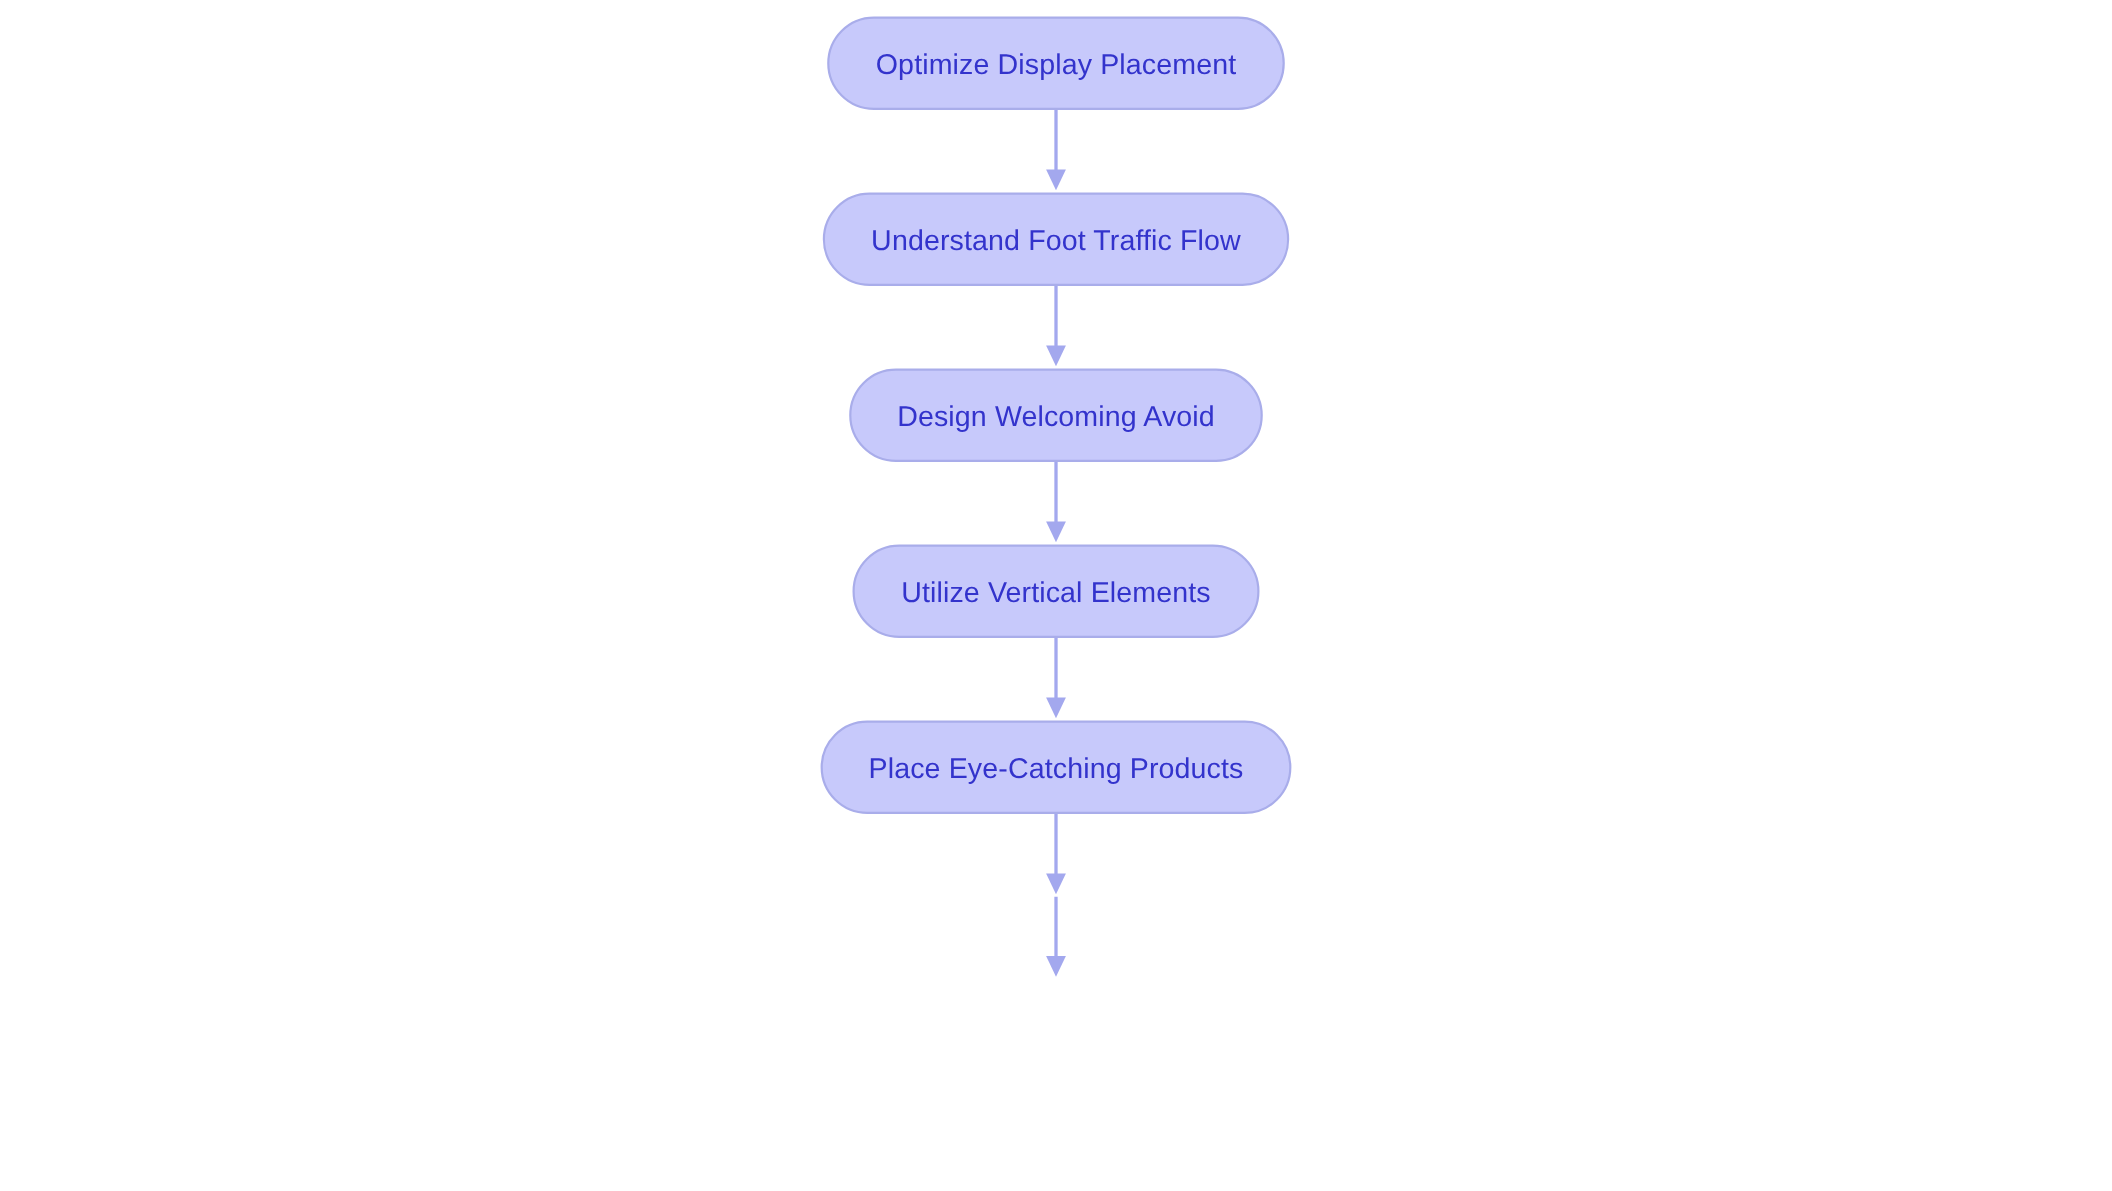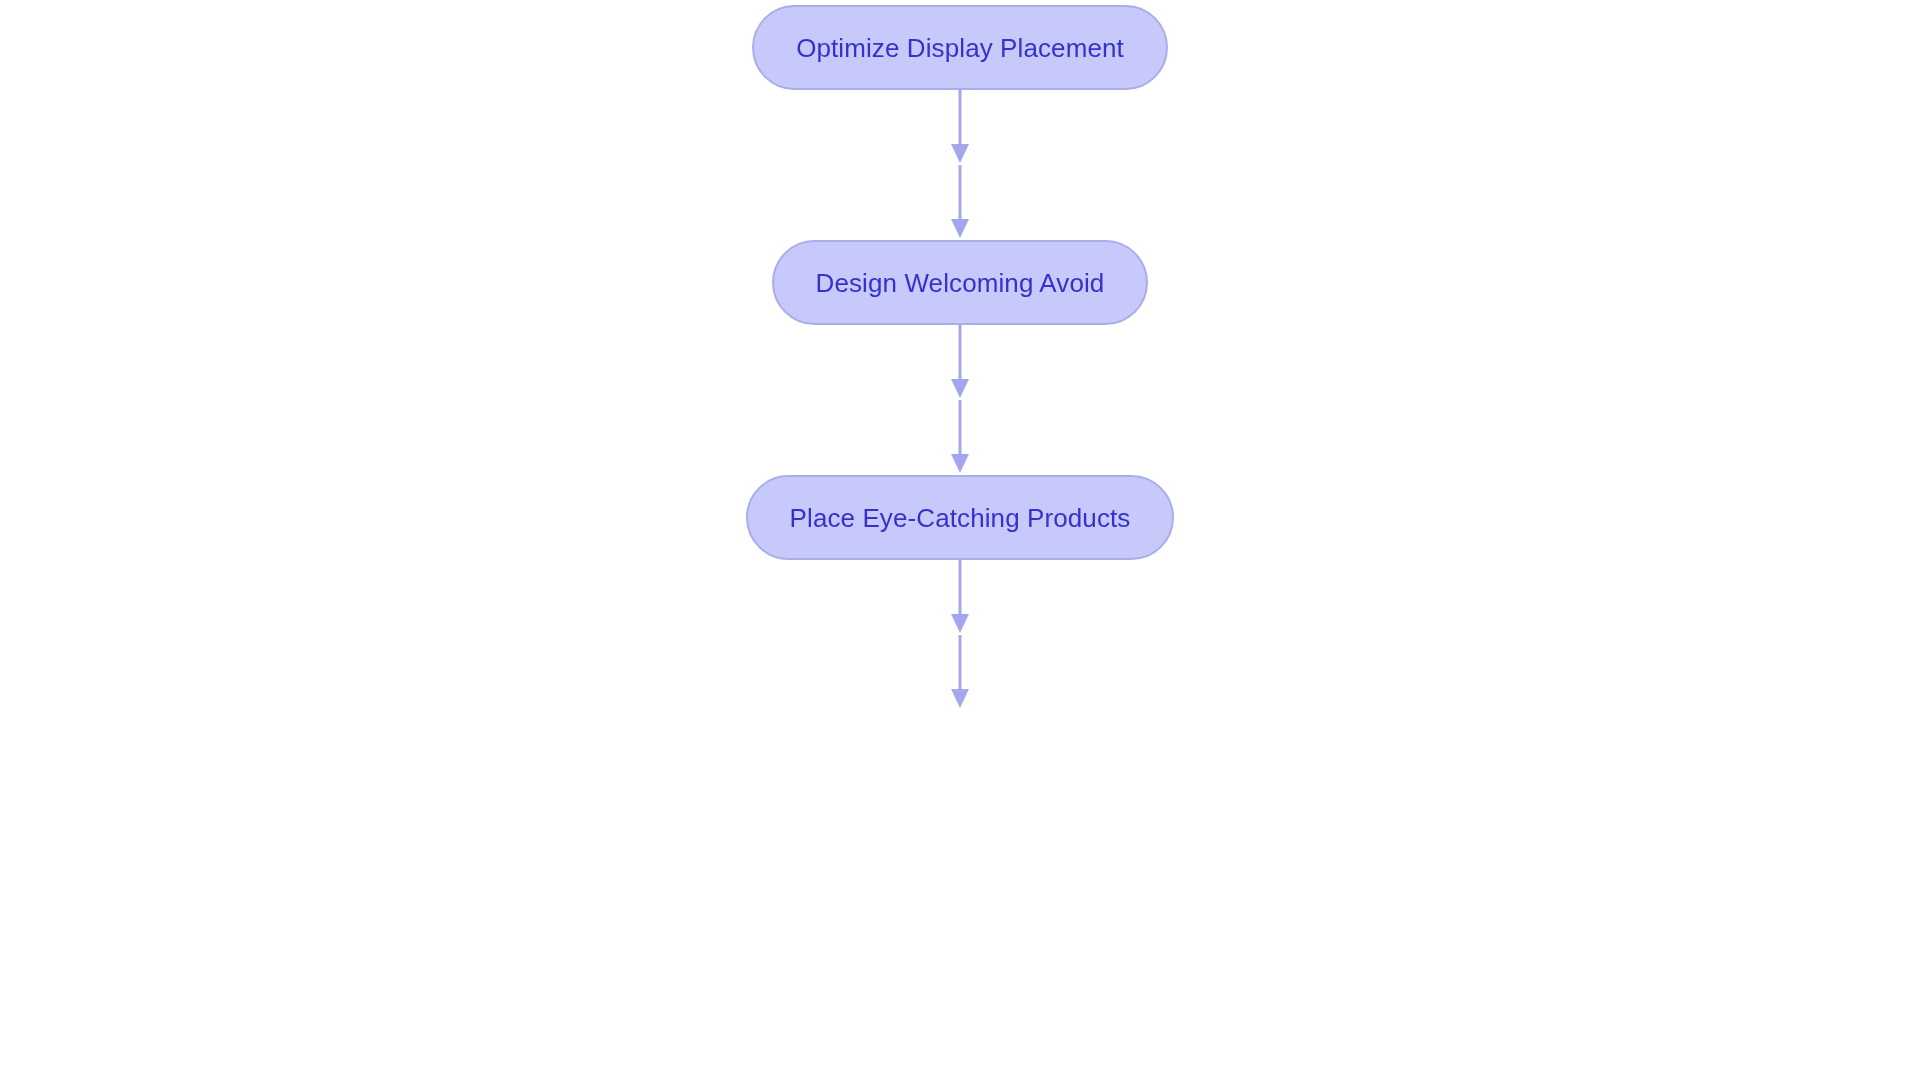--- a/index.html
+++ b/index.html
@@ -21,21 +21,21 @@
     height: 1083px;
     display: flex;
     flex-direction: column;
     align-items: center;
   }
 
   .chain {
     display: flex;
     flex-direction: column;
     align-items: center;
-    padding-top: 5px;
+    padding-top: 15px;
   }
 
   .node {
     box-sizing: border-box;
     height: 85px;
     border-radius: 46px;
     background: #c7c9fb;
     border: 2px solid #a9adea;
     color: #3333cc;
     display: flex;
@@ -72,35 +72,41 @@
 
     <div class="node">
       <span>Optimize Display Placement</span>
     </div>
 
     <svg class="connector" viewBox="0 0 40 75">
       <line class="edge-line" x1="20" y1="0" x2="20" y2="58"></line>
       <polygon class="edge-head" points="20,73 11,54 29,54"></polygon>
     </svg>
 
+    <div class="node">
+      <span>Understand Foot Traffic Flow</span>
+    </div>
 
     <svg class="connector" viewBox="0 0 40 75">
       <line class="edge-line" x1="20" y1="0" x2="20" y2="58"></line>
       <polygon class="edge-head" points="20,73 11,54 29,54"></polygon>
     </svg>
 
     <div class="node">
       <span>Design Welcoming Avoid</span>
     </div>
 
     <svg class="connector" viewBox="0 0 40 75">
       <line class="edge-line" x1="20" y1="0" x2="20" y2="58"></line>
       <polygon class="edge-head" points="20,73 11,54 29,54"></polygon>
     </svg>
 
+    <div class="node">
+      <span>Utilize Vertical Elements</span>
+    </div>
 
     <svg class="connector" viewBox="0 0 40 75">
       <line class="edge-line" x1="20" y1="0" x2="20" y2="58"></line>
       <polygon class="edge-head" points="20,73 11,54 29,54"></polygon>
     </svg>
 
     <div class="node">
       <span>Place Eye-Catching Products</span>
     </div>
 

